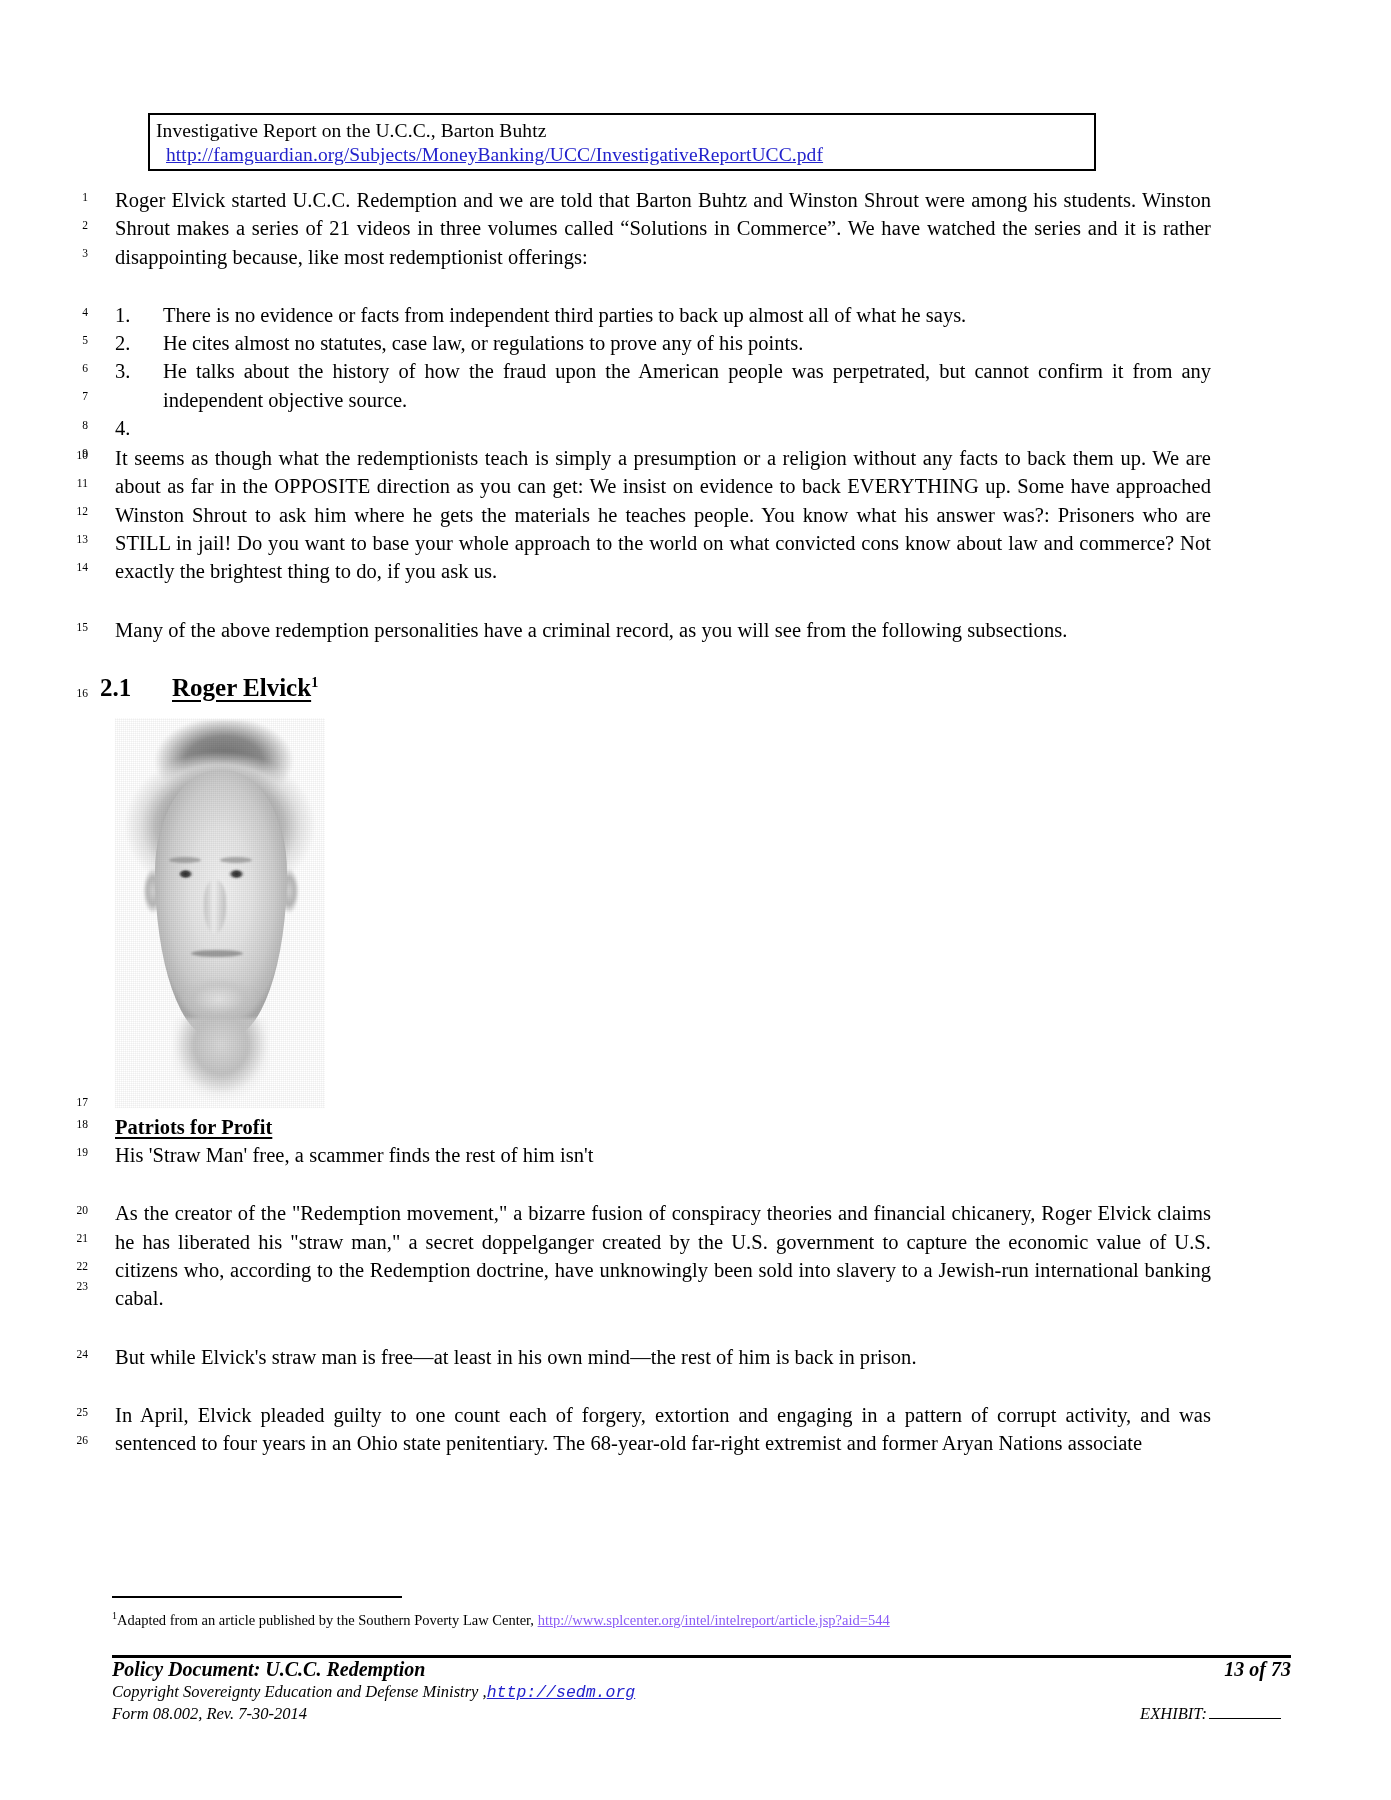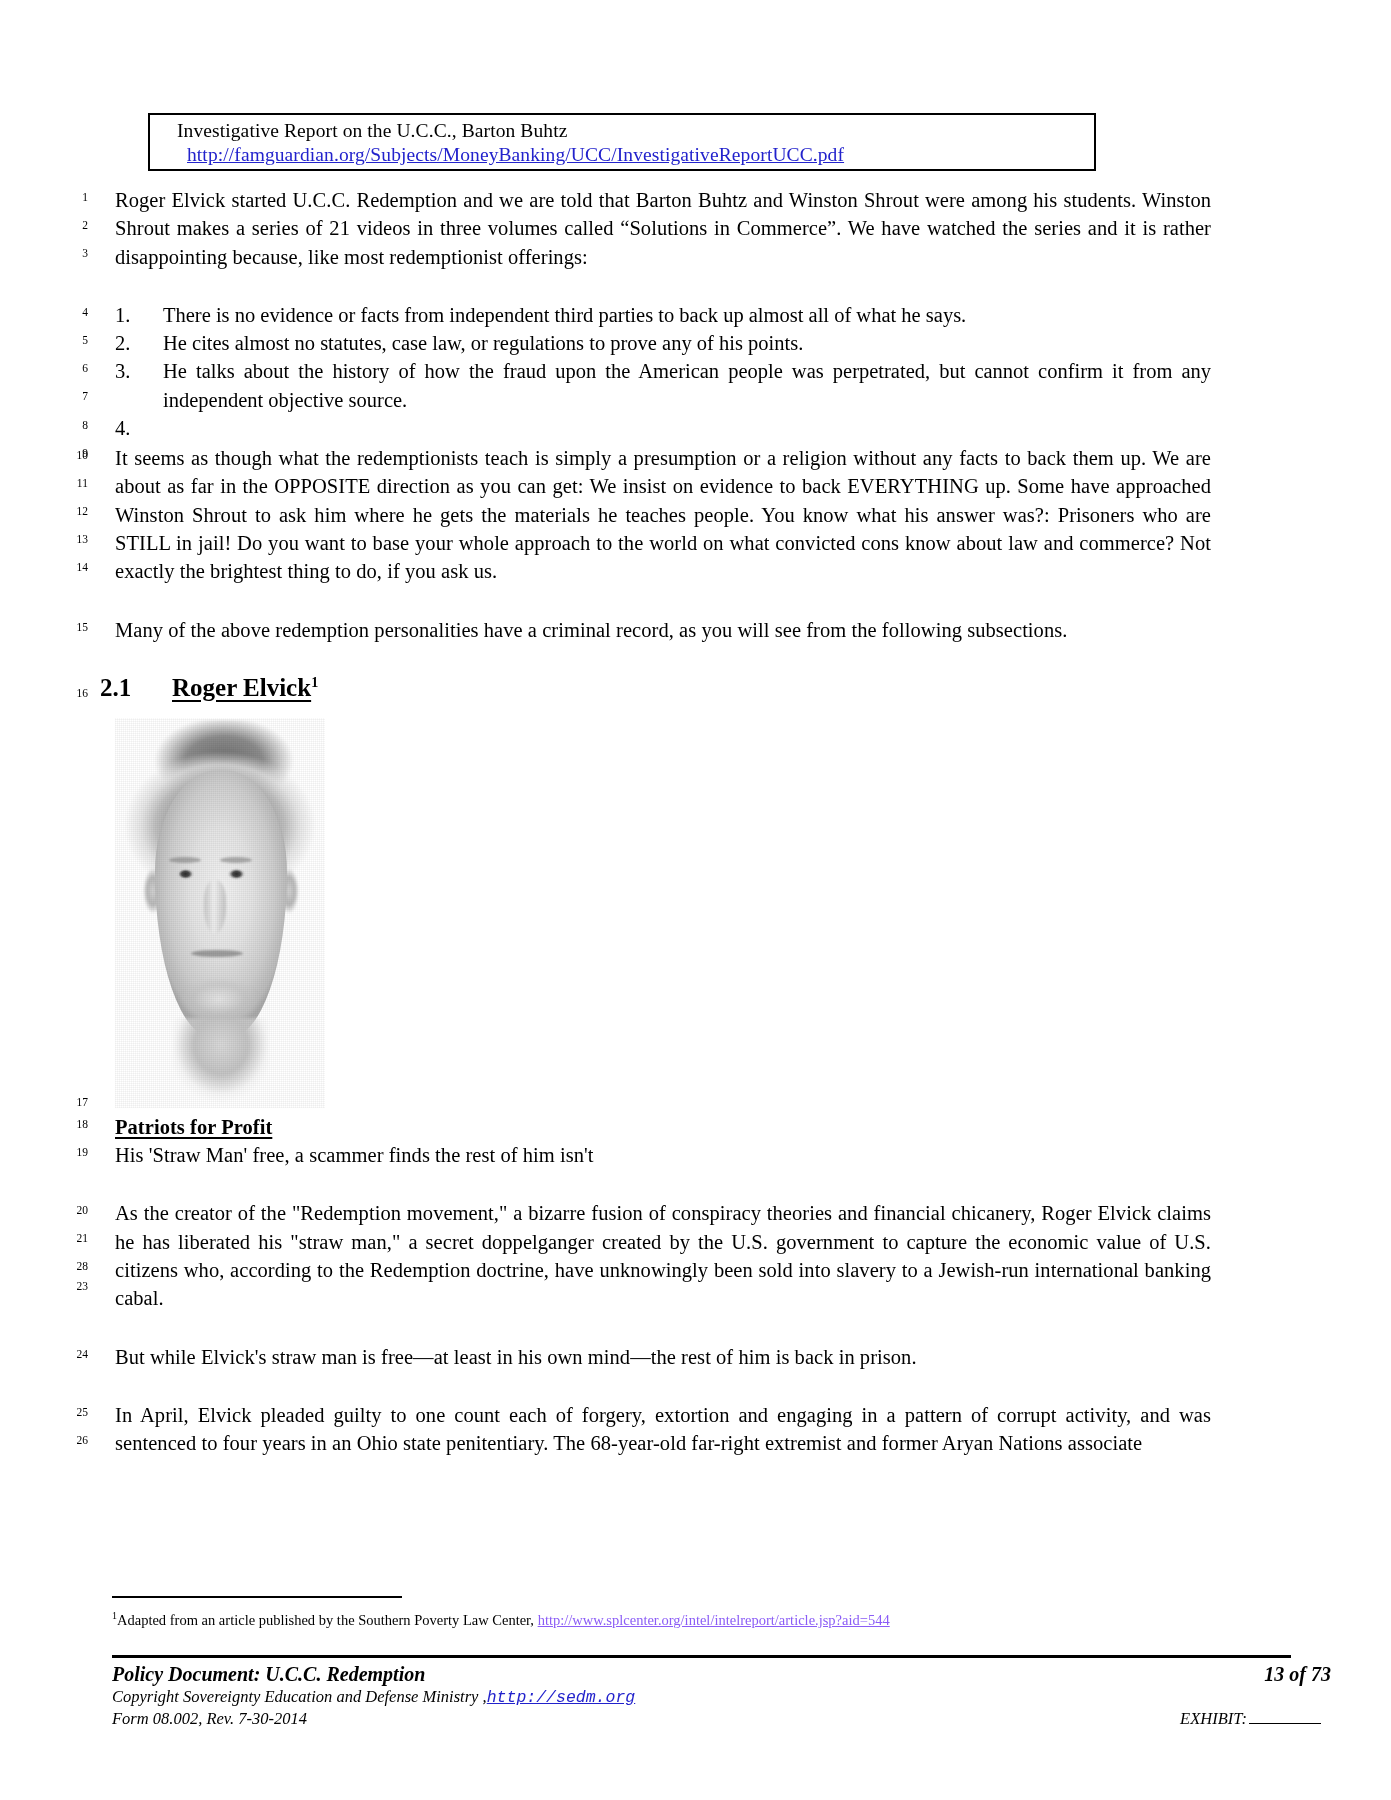--- a/index.html
+++ b/index.html
@@ -25,21 +25,21 @@
   }
 
   
   .source-box {
     position: absolute;
     left: 148px;
     top: 113px;
     width: 948px;
     border: 2px solid #000;
     box-sizing: border-box;
-    padding: 4px 8px 2px 27px;
+    padding: 4px 8px 2px 6px;
     line-height: 1.22;
   }
   .source-title {
     font-size: 19.5px;
     letter-spacing: 0.1px;
   }
   .source-url {
     font-size: 19.5px;
     color: #2222cc;
     text-decoration: underline;
@@ -303,23 +303,22 @@
     width: 1391px;
   }
   .footer-rule {
     margin-left: 112px;
     margin-right: 100px;
     height: 3px;
     background: #000;
   }
   .footer-inner {
     margin-left: 112px;
-    margin-right: 60px;
-    position: relative;
-    padding-top: 5px;
+    margin-right: 100px;
+    position: relative;
   }
   .footer-line1 {
     font-size: 20px;
     font-weight: bold;
     font-style: italic;
     display: flex;
     justify-content: space-between;
     align-items: baseline;
   }
   .footer-line2, .footer-line3 {
@@ -444,21 +443,21 @@
     <div class="ln">
       <span class="num" style="top:6px;">19</span>
       <p class="para">His 'Straw Man' free, a scammer finds the rest of him isn't</p>
     </div>
 
     <div class="gap-md"></div>
 
     <div class="ln">
       <span class="num" style="top:6px;">20</span>
       <span class="num" style="top:34px;">21</span>
-      <span class="num" style="top:62px;">28</span>
+      <span class="num" style="top:62px;">22</span>
       <span class="num" style="top:82px;">23</span>
       <p class="para">As the creator of the "Redemption movement," a bizarre fusion of conspiracy theories and financial chicanery, Roger Elvick claims he has liberated his "straw man," a secret doppelganger created by the U.S. government to capture the economic value of U.S. citizens who, according to the Redemption doctrine, have unknowingly been sold into slavery to a Jewish-run international banking cabal.</p>
     </div>
 
     <div class="gap-md"></div>
 
     <div class="ln">
       <span class="num" style="top:6px;">24</span>
       <p class="para">But while Elvick's straw man is free—at least in his own mind—the rest of him is back in prison.</p>
     </div>

